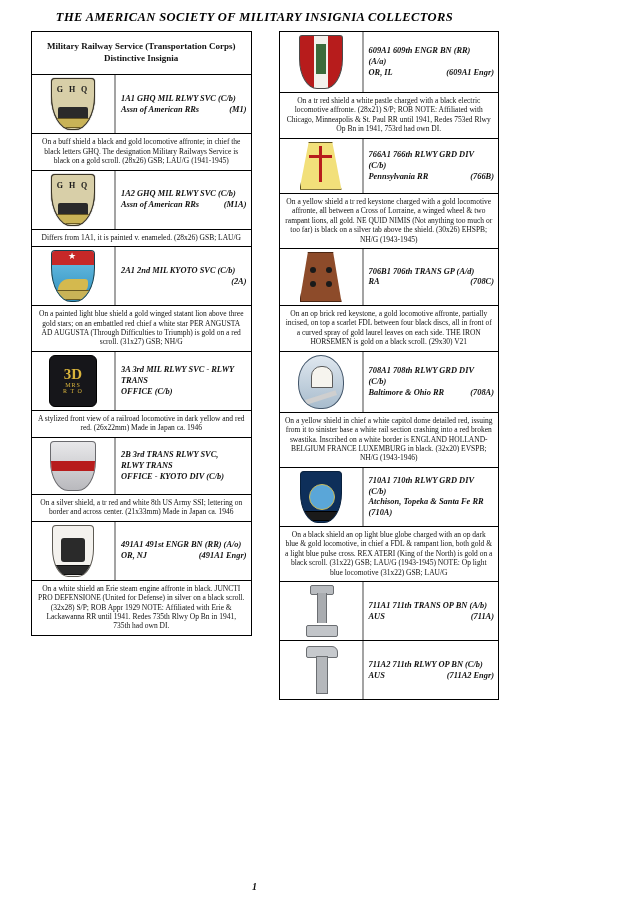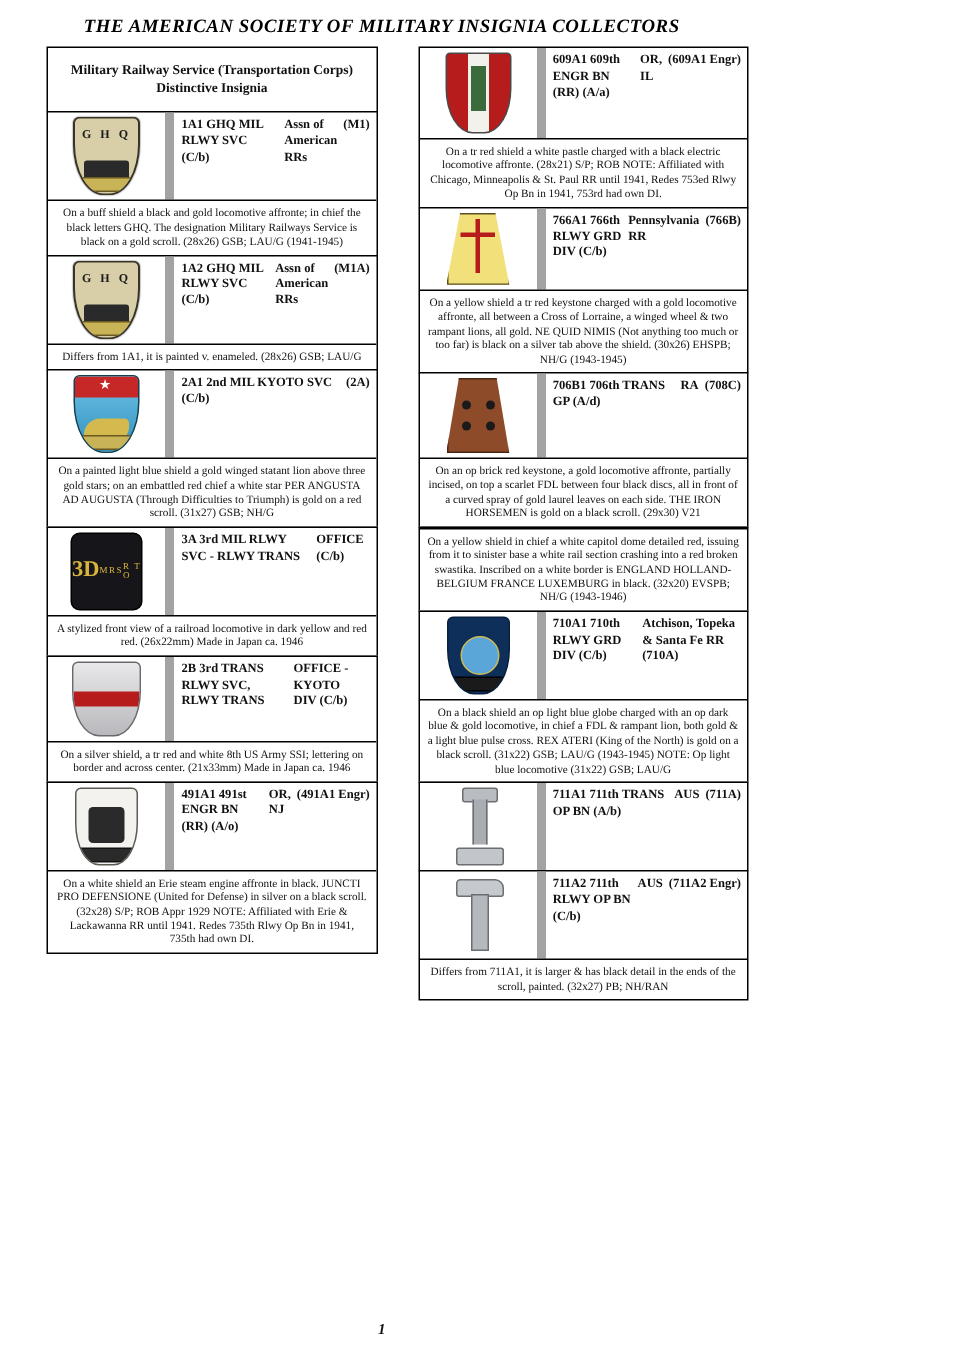--- a/index.html
+++ b/index.html
@@ -51,34 +51,35 @@
     overflow: hidden;
     background: #fff;
   }
   .entry-top {
     display: flex;
     align-items: stretch;
   }
   .badge-cell {
     width: 84px;
     min-width: 84px;
-    border-right: 6px solid #a3a3a3;
+    border-right: 2px solid #a3a3a3;
     display: flex;
     align-items: flex-start;
     justify-content: center;
     padding: 3px 1px;
     box-sizing: border-box;
   }
   .head-cell {
     flex: 1;
     padding: 3px 4px 2px 5px;
     box-sizing: border-box;
     display: flex;
-    flex-direction: row;
+    flex-direction: column;
     justify-content: center;
+    font-style: italic;
   }
   .hl {
     display: flex;
     justify-content: space-between;
     font-size: 8.4px;
     font-weight: bold;
     line-height: 1.28;
     font-family: "Liberation Serif", serif;
   }
   .hl .l { padding-right: 4px; }
@@ -166,21 +167,21 @@
     border: 1px solid #14404f;
     border-radius: 4px 4px 20px 20px / 4px 4px 34px 34px;
     position: relative; overflow: hidden;
   }
   .bs-chief { position: absolute; top: 0; left: 0; right: 0; height: 14px; background: #c62828; }
   .bs-star { position: absolute; top: 1px; left: 16px; color: #fff; font-size: 9px; line-height: 1; }
   .bs-wing { position: absolute; bottom: 8px; left: 6px; width: 30px; height: 14px; background: #d4b94e; border-radius: 14px 4px 10px 4px; }
   .black3d {
     width: 46px; height: 50px; background: #16161a;
     border: 1px solid #000; border-radius: 6px; position: relative;
-    display:flex; align-items:center; justify-content:center; flex-direction:row;
+    display:flex; align-items:center; justify-content:center; flex-direction:column;
   }
   .black3d .big { color: #d9b43c; font-size: 15px; font-weight: bold; line-height: 1; }
   .black3d .sub { color: #d9b43c; font-size: 6px; letter-spacing: 1px; }
   .silver {
     width: 44px; height: 48px; background: linear-gradient(#e8e8ea, #b9b9bd);
     border: 1px solid #6a6a6e; border-radius: 4px 4px 18px 18px / 4px 4px 30px 30px;
     position: relative; overflow: hidden;
   }
   .silver .stripe { position: absolute; top: 40%; left: 0; right: 0; height: 10px; background: #b71c1c; }
   .white-di {
@@ -428,20 +429,38 @@
             <div class="hl">
                 <span class="l">RA</span>
                 <span class="r">(708C)</span>
               </div>
           </div>
         </div>
         <div class="body-cell">On an op brick red keystone, a gold locomotive affronte, partially incised, on top a scarlet FDL between four black discs, all in front of a curved spray of gold laurel leaves on each side. THE IRON HORSEMEN is gold on a black scroll. (29x30) V21</div>
       </div>
 
       <div class="entry">
+        <div class="entry-top">
+          <div class="badge-cell">
+            <div class="oval">
+              <div style="position:absolute;left:12px;top:10px;width:20px;height:20px;background:#f6f4ee;border:1px solid #5b5b5b;border-radius:10px 10px 0 0;"></div>
+              <div style="position:absolute;left:6px;bottom:8px;width:32px;height:5px;background:#cfcfcf;transform:rotate(-18deg);"></div>
+            </div>
+          </div>
+          <div class="head-cell">
+            <div class="hl">
+                <span class="l">708A1 708th RLWY GRD DIV (C/b)</span>
+                <span class="r"></span>
+              </div>
+            <div class="hl">
+                <span class="l">Baltimore &amp; Ohio RR</span>
+                <span class="r">(708A)</span>
+              </div>
+          </div>
+        </div>
         <div class="body-cell">On a yellow shield in chief a white capitol dome detailed red, issuing from it to sinister base a white rail section crashing into a red broken swastika.  Inscribed on a white border is ENGLAND HOLLAND-BELGIUM FRANCE LUXEMBURG in black. (32x20) EVSPB; NH/G (1943-1946)</div>
       </div>
 
       <div class="entry">
         <div class="entry-top">
           <div class="badge-cell">
             <div class="globe">
               <div class="ball"></div>
               <div class="scroll" style="background:#1a1a1a;border-color:#000;"></div>
             </div>
@@ -494,20 +513,19 @@
             <div class="hl">
                 <span class="l">711A2 711th RLWY OP BN (C/b)</span>
                 <span class="r"></span>
               </div>
             <div class="hl">
                 <span class="l">AUS</span>
                 <span class="r">(711A2 Engr)</span>
               </div>
           </div>
         </div>
-        <div class="body-cell">Differs from 711A1, it is larger &amp; has black detail in the ends of the scroll, painted. (32x27) PB; NH/RAN</div>
       </div>
 
     </div>
   </div>
 
   <div class="pagenum">1</div>
 </div>
 
 </body></html>

